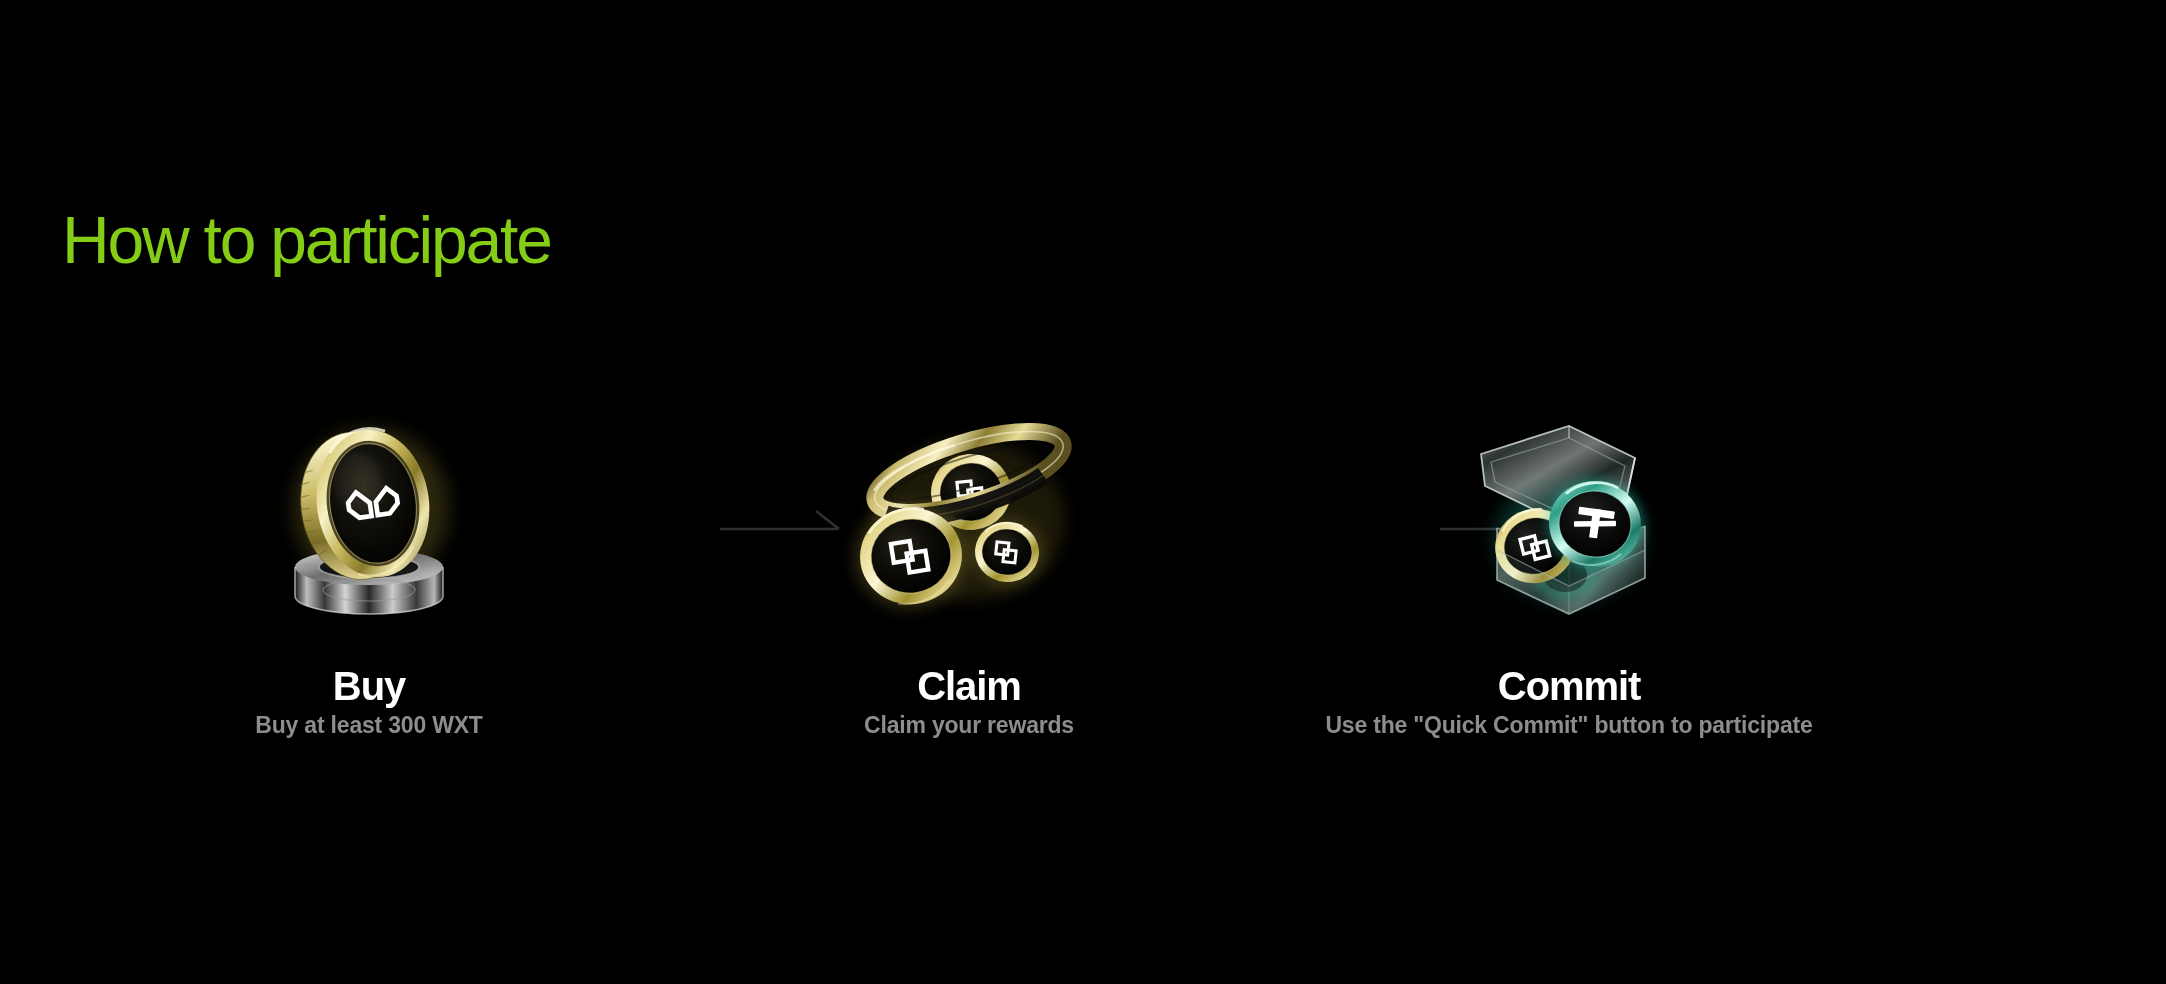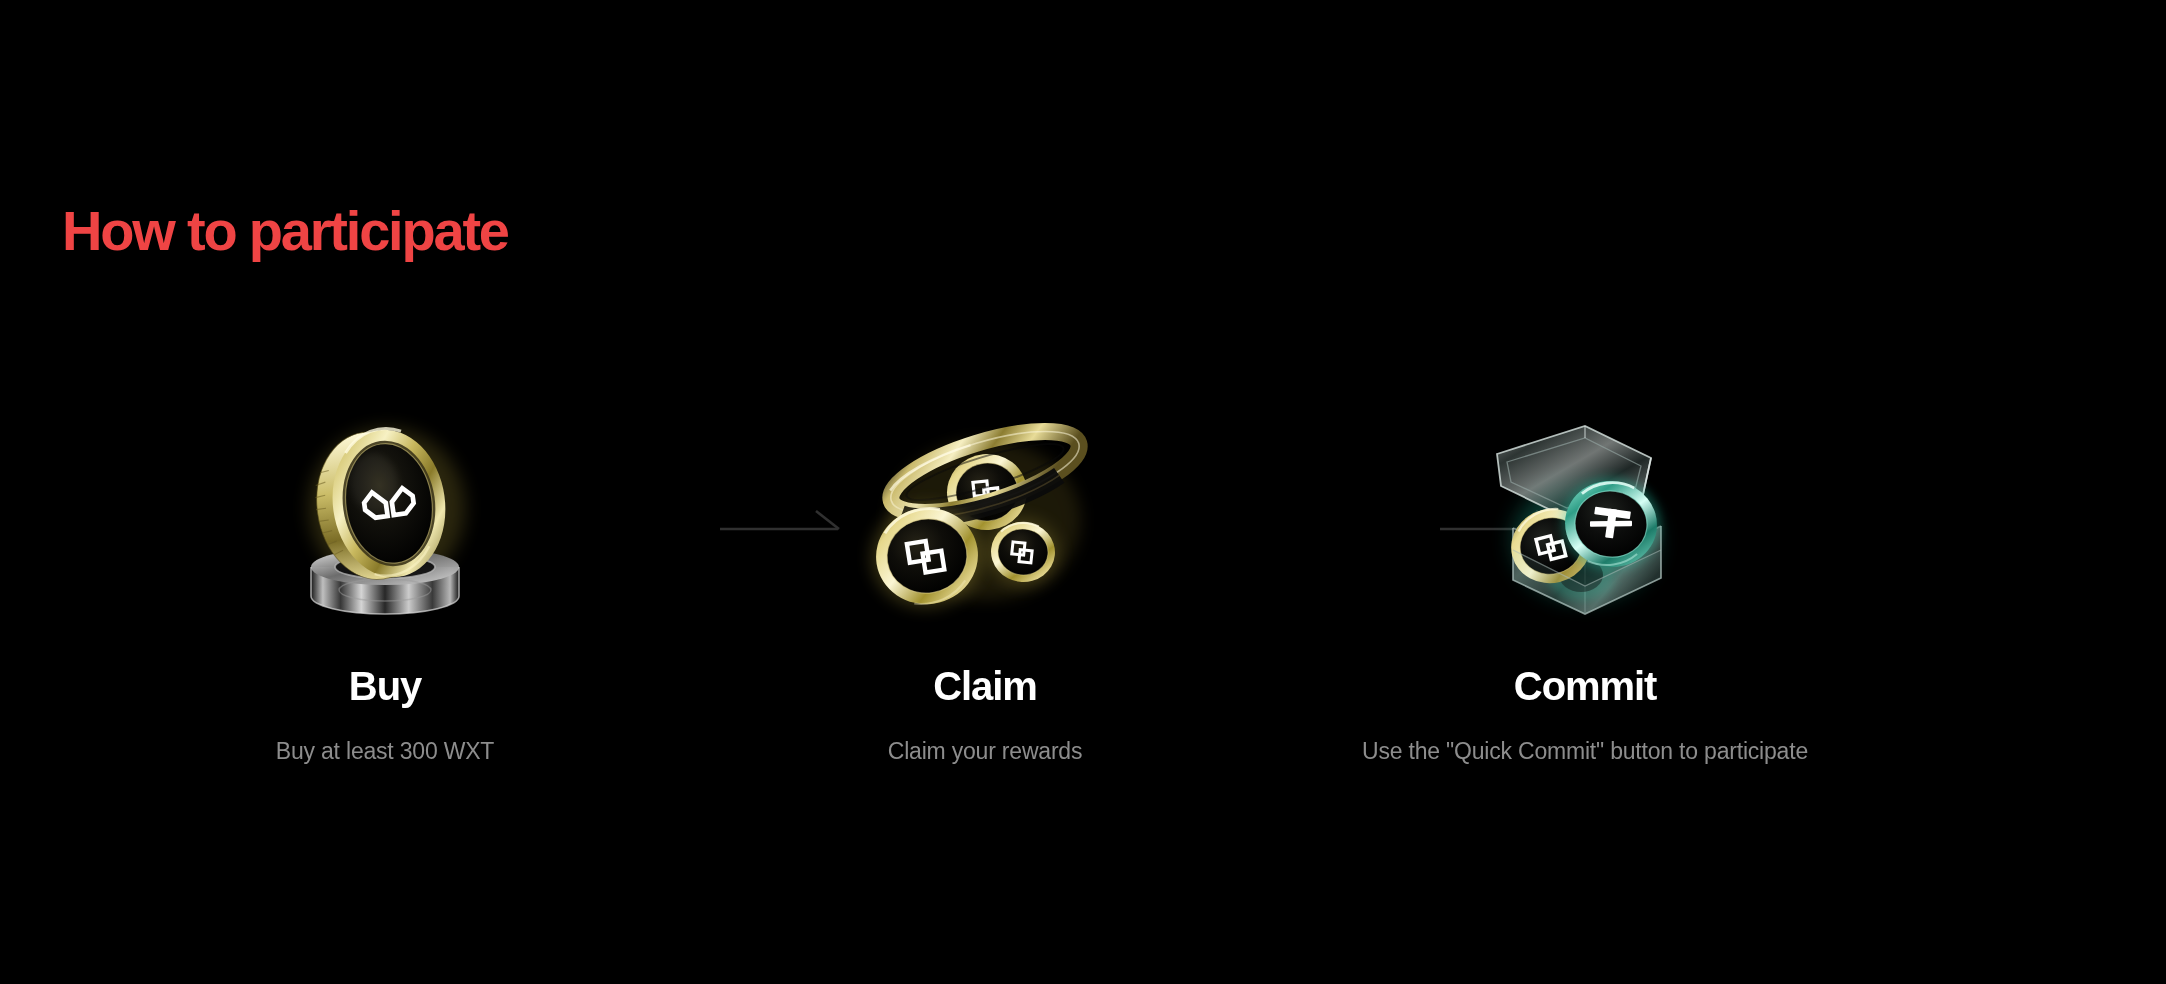--- a/index.html
+++ b/index.html
@@ -21,32 +21,32 @@
     width: 2166px;
     height: 984px;
     background: #000000;
   }
 
   
   .section-heading {
     position: absolute;
     left: 62px;
     top: 144px;
-    font-size: 56px;
+    font-size: 66px;
     line-height: 82px;
-    font-weight: 700;
+    font-weight: 400;
     letter-spacing: -2.2px;
-    color: #ef4444;
+    color: #84cc16;
     white-space: nowrap;
   }
 
   
   .steps-row {
     position: absolute;
-    left: 16px;
+    left: 0;
     top: 400px;
     width: 1938px;
     height: 480px;
     display: flex;
     align-items: flex-start;
     justify-content: center;
   }
 
   .step {
     width: 600px;
@@ -69,24 +69,23 @@
     font-size: 40px;
     line-height: 48px;
     font-weight: 700;
     letter-spacing: -1.1px;
     color: #ffffff;
     text-align: center;
     white-space: nowrap;
   }
 
   .step-desc {
-    margin-top: 26px;
     font-size: 23px;
     line-height: 30px;
-    font-weight: 400;
+    font-weight: 700;
     letter-spacing: -0.2px;
     color: #8d8d8d;
     white-space: nowrap;
   }
 
   
   .connector {
     position: absolute;
     top: 504px;
     width: 140px;

